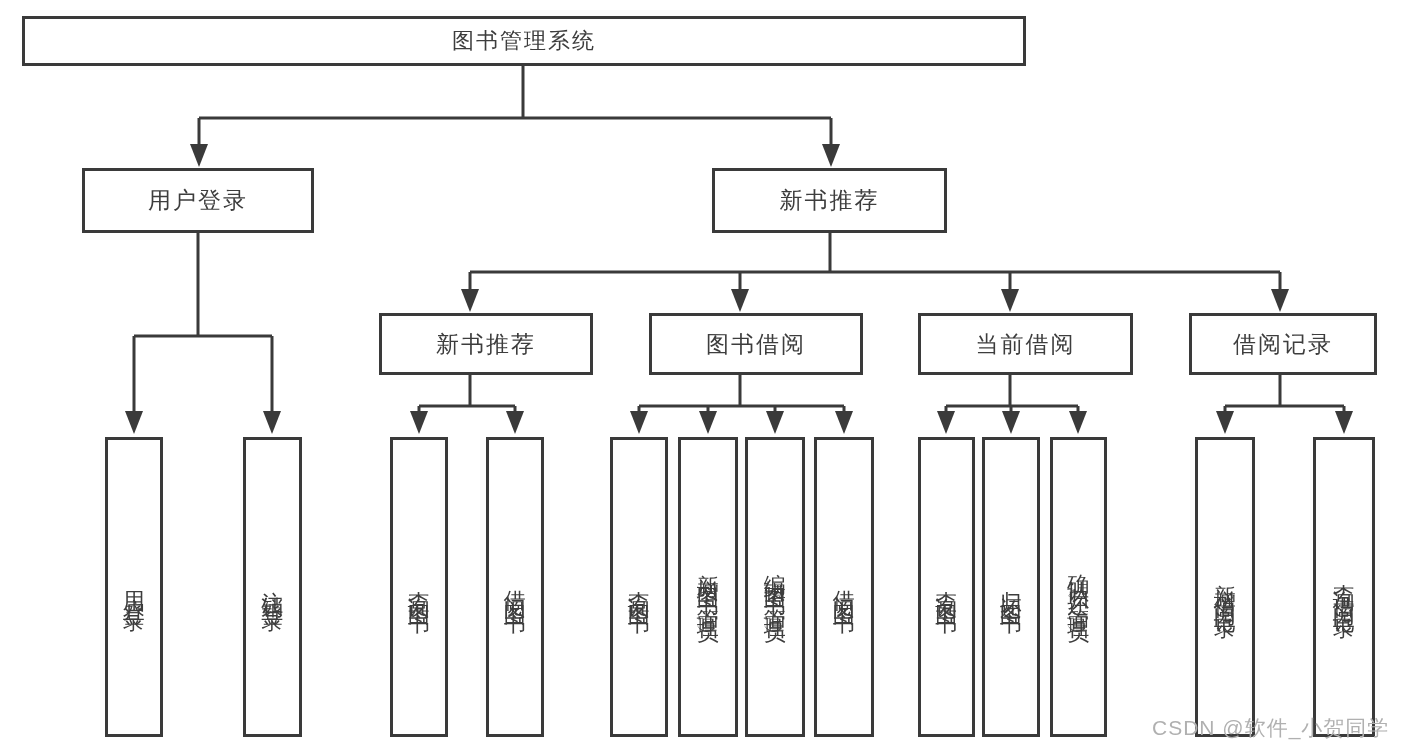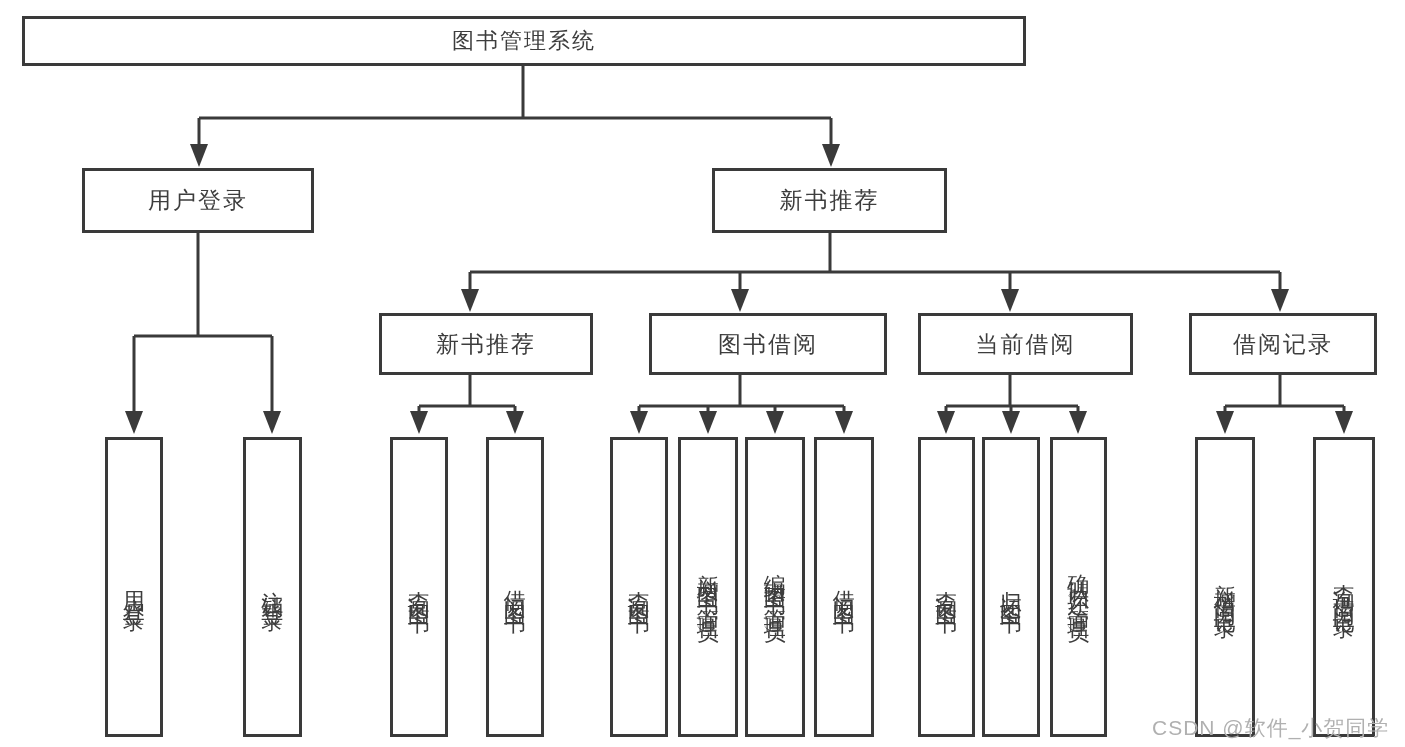--- a/index.html
+++ b/index.html
@@ -110,21 +110,21 @@
   <div class="node l1" style="left:82px;width:232px;">
     <span>用户登录</span>
   </div>
   <div class="node l1" style="left:712px;width:235px;">
     <span>新书推荐</span>
   </div>
 
   <div class="node l2" style="left:363px;width:214px;">
     <span>新书推荐</span>
   </div>
-  <div class="node l2" style="left:633px;width:238px;">
+  <div class="node l2" style="left:633px;width:214px;">
     <span>图书借阅</span>
   </div>
   <div class="node l2" style="left:902px;width:215px;">
     <span>当前借阅</span>
   </div>
   <div class="node l2" style="left:1173px;width:188px;">
     <span>借阅记录</span>
   </div>
 
   <div class="leaf" style="left:105px;width:58px;">

